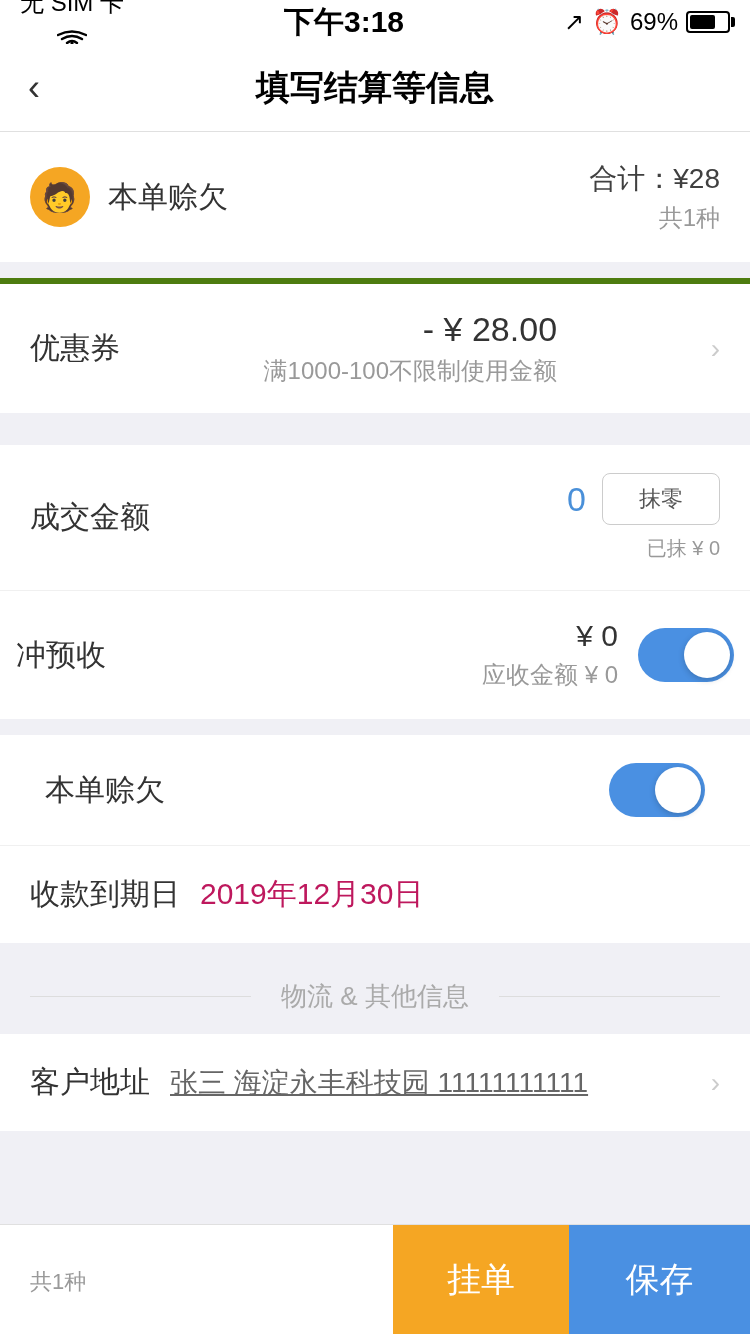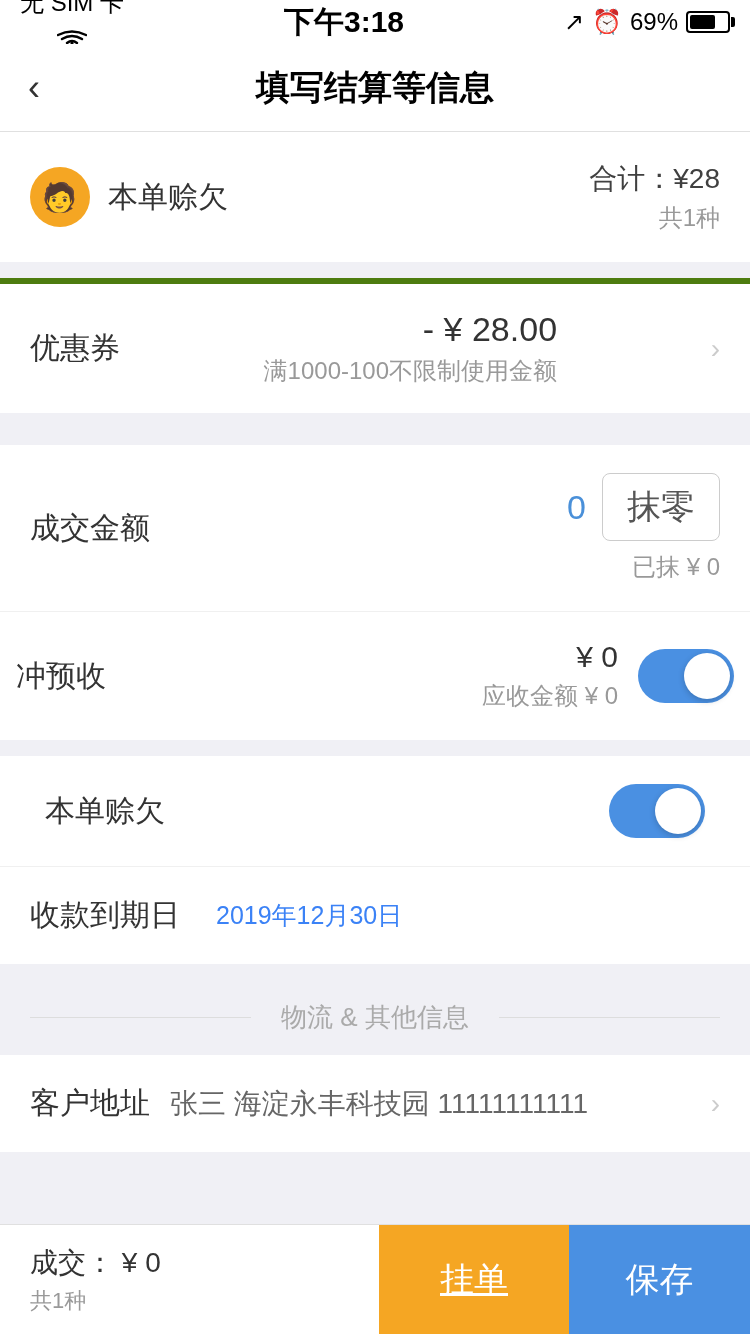--- a/index.html
+++ b/index.html
@@ -108,27 +108,27 @@
       display: flex;
       align-items: center;
       justify-content: space-between;
       padding: 28px 30px;
     }
     .amount-input-area { display: flex; align-items: center; gap: 16px; }
     .amount-value { font-size: 34px; color: #4a90d9; font-weight: 500; min-width: 40px; text-align: right; }
     .round-btn {
       border: 1px solid #ccc;
       border-radius: 8px;
-      padding: 10px 24px;
-      font-size: 34px;
+      padding: 10px 36px;
+      font-size: 22px;
       color: #555;
       background: #fff;
       cursor: pointer;
     }
-    .amount-sub { font-size: 24px; color: #999; margin-top: 4px; }
+    .amount-sub { font-size: 20px; color: #999; margin-top: 4px; }
 
     
     .toggle-wrapper {
       display: flex;
       align-items: center;
       justify-content: space-between;
       padding: 28px 16px;
       background: #fff;
       border-top: 1px solid #f0f0f0;
     }
@@ -153,25 +153,25 @@
       background: #fff;
     }
 
     
     .date-row {
       display: flex;
       align-items: center;
       padding: 28px 30px;
       background: #fff;
       border-top: 1px solid #f0f0f0;
-      gap: 36px;
+      gap: 20px;
       text-align: right;
     }
     .date-label { font-size: 30px; color: #333; }
-    .date-value { font-size: 25px; color: #3b82f6; }
+    .date-value { font-size: 30px; color: #be185d; }
 
     
     .divider-section {
       background: #f0f0f5;
       display: flex;
       align-items: center;
       justify-content: center;
       padding: 20px 0;
       margin-bottom: 0;
     }
@@ -180,21 +180,21 @@
 
     
     .address-row {
       display: flex;
       align-items: center;
       justify-content: space-between;
       padding: 28px 30px;
       background: #fff;
     }
     .address-label { font-size: 30px; color: #333; flex-shrink: 0; margin-right: 20px; }
-    .address-value { font-size: 28px; color: #666; flex: 1; }
+    .address-value { font-size: 28px; color: #666; flex: 1; text-decoration: underline; }
 
     
     .bottom-bar {
       position: fixed;
       bottom: 0;
       left: 0;
       width: 750px;
       height: 110px;
       display: flex;
       background: #fff;
@@ -204,31 +204,30 @@
       flex: 1;
       display: flex;
       flex-direction: column;
       justify-content: center;
       padding: 0 30px;
     }
     .bottom-deal { font-size: 28px; color: #333; }
     .bottom-count { font-size: 22px; color: #999; margin-top: 4px; }
     .bottom-actions { display: flex; }
     .btn-hang {
-      width: 190px;
+      width: 176px;
       height: 110px;
       background: #f5a623;
       color: #fff;
       font-size: 34px;
       display: flex;
       align-items: center;
       justify-content: center;
       cursor: pointer;
       border: none;
-      text-decoration: underline;
     }
     .btn-save {
       width: 181px;
       height: 110px;
       background: #4a90e2;
       color: #fff;
       font-size: 34px;
       display: flex;
       align-items: center;
       justify-content: center;
@@ -353,20 +352,19 @@
       <span class="address-label">客户地址</span>
       <span class="address-value">张三 海淀永丰科技园 11111111111</span>
       <span class="chevron-icon">›</span>
     </div>
   </div>
 
 </div>
 
 <div class="bottom-bar">
   <div class="bottom-info">
-    <span class="bottom-deal">成交：  ¥ 0</span>
     <span class="bottom-count">共1种</span>
   </div>
   <div class="bottom-actions">
     <button class="btn-hang">挂单</button>
     <button class="btn-save">保存</button>
   </div>
 </div>
 
 </body></html>

